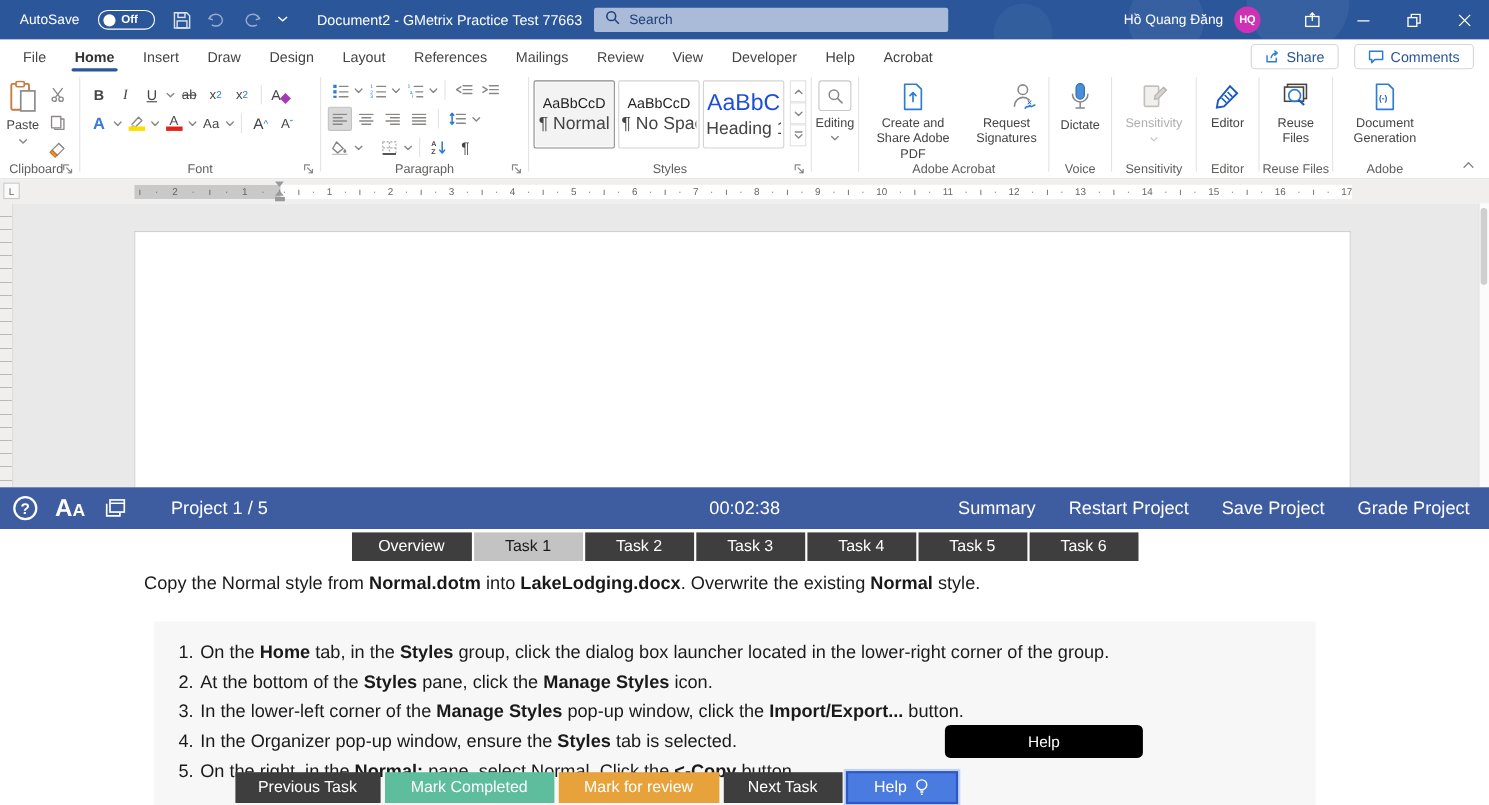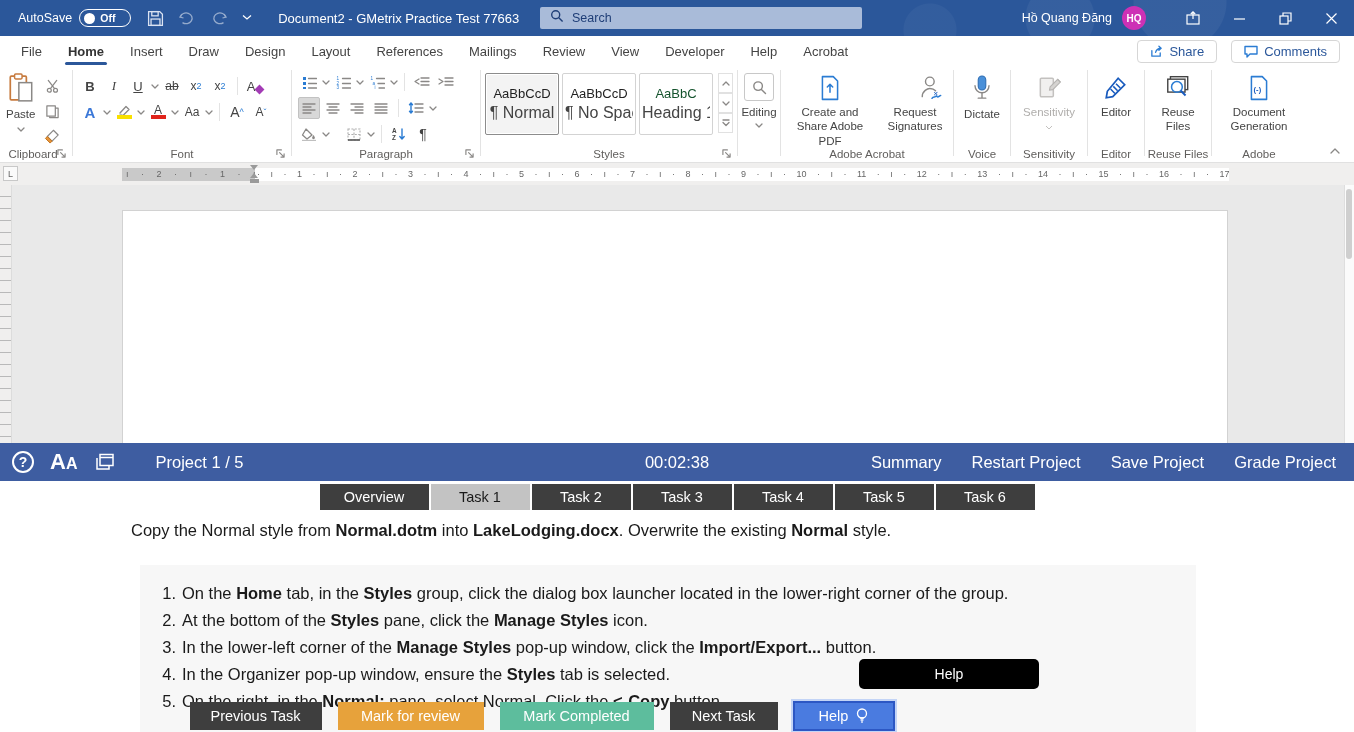--- a/index.html
+++ b/index.html
@@ -6,21 +6,21 @@
   html,body { width:1354px; height:732px; overflow:hidden; }
   body { font-family:"Liberation Sans","DejaVu Sans",sans-serif; background:#fff; }
   #app { position:relative; width:1354px; height:732px; background:#fff; }
 
   
   .titlebar { position:absolute; left:0; top:0; width:1354px; height:36px; background:#2b579a;
     background-image:radial-gradient(circle at 1060px 18px, rgba(255,255,255,.05) 0 34px, transparent 35px),
                      radial-gradient(circle at 1180px 2px, rgba(255,255,255,.05) 0 46px, transparent 47px),
                      radial-gradient(circle at 930px 30px, rgba(255,255,255,.04) 0 26px, transparent 27px);
     display:flex; align-items:center; color:#fff; }
-  .autosave { display:flex; align-items:center; gap:7px; margin-left:18px; font-size:12.5px; }
+  .autosave { display:flex; align-items:center; gap:17px; margin-left:18px; font-size:12.5px; }
   .as-toggle { width:52px; height:18px; border:1px solid #fff; border-radius:9px; display:flex; align-items:center; padding:0 4px; gap:5px; cursor:pointer; }
   .as-knob { width:11px; height:11px; background:#fff; border-radius:50%; }
   .as-state { font-size:10.5px; font-weight:bold; }
   .qat { display:flex; align-items:center; gap:14px; margin-left:16px; }
   .qat svg { display:block; }
   .doc-title { margin-left:26px; font-size:13px; white-space:nowrap; color:#fff; }
   .searchbox { position:absolute; left:540px; top:7px; width:322px; height:22px; background:#a9bbd9; border-radius:2px;
     display:flex; align-items:center; gap:8px; padding-left:10px; }
   .searchbox input { border:none; outline:none; background:transparent; font-size:12.5px; color:#1f3e77; width:250px; font-family:inherit; }
   .searchbox input::placeholder { color:#1f3e77; opacity:1; }
@@ -56,21 +56,21 @@
   .iconrow { display:flex; align-items:center; gap:2px; padding:0 6px; margin-top:4px; }
   .vsep { width:1px; height:18px; background:#e3e3e3; margin:0 4px; }
   .colorbar { display:block; width:15px; height:4px; margin-top:-1px; }
   .lbl { font-size:13px; }
 
   
   .stylecard { border:1px solid #d3d3d3; background:#fff; width:74px; height:62px; margin-right:3px; border-radius:2px;
     display:flex; flex-direction:column; align-items:center; justify-content:center; gap:3px; cursor:pointer; }
   .stylecard.selected { border:1px solid #8c8c8c; box-shadow:inset 0 0 0 1px #fff; background:#f3f3f3; }
   .stylecard .sample { font-size:13px; color:#222; white-space:nowrap; overflow:hidden; max-width:68px; }
-  .stylecard .sample.h1 { color:#14532d; font-size:13px; }
+  .stylecard .sample.h1 { color:#1d4ed8; font-size:21px; }
   .stylecard .sname { font-size:16px; color:#444; white-space:nowrap; overflow:hidden; max-width:68px; }
   .sscroll { display:flex; flex-direction:column; width:15px; margin-left:2px; }
   .sscroll div { height:20px; border:1px solid #e1e1e1; display:flex; align-items:center; justify-content:center; cursor:pointer; background:#fff; }
 
   
   .rulerrow { position:absolute; left:0; top:163px; width:1354px; height:22px; background:#f0efee; }
   .tabsel { position:absolute; left:3px; top:3px; width:15px; height:15px; background:#fafafa; border:1px solid #c8c8c8;
     font-size:9px; color:#666; display:flex; align-items:center; justify-content:center; }
   .hruler { position:absolute; left:122px; top:5px; width:1107px; height:13px; background:#fff; display:flex; font-size:9px; color:#666; overflow:hidden; }
   .hruler .grey { background:#c9c9c9; width:133px; white-space:nowrap; word-spacing:10px; padding-left:4px; line-height:13px; flex:none; }
@@ -110,21 +110,21 @@
   
   .desc { position:absolute; left:131px; top:521px; font-size:16.5px; color:#1a1a1a; }
   .desc b, .panel b { font-weight:bold; }
   .panel { position:absolute; left:140px; top:565px; width:1056px; height:167px; background:#f7f7f7; padding:15px 10px 0 14px; }
   .irow { display:flex; font-size:16.5px; color:#1a1a1a; line-height:27px; }
   .irow .num { width:22px; text-align:right; margin-right:6px; flex:none; }
   .tooltip { position:absolute; left:859px; top:659px; width:180px; height:30px; background:#000; color:#fff; border-radius:5px;
     display:flex; align-items:center; justify-content:center; font-size:14px; }
 
   
-  .footer { position:absolute; left:0; top:702px; width:1083px; height:30px; display:flex; justify-content:center; gap:16px; }
+  .footer { position:absolute; left:0; top:702px; width:1083px; height:30px; display:flex; justify-content:center; gap:4px; }
   .fbtn { height:28px; color:#fff; font-size:14.5px; display:flex; align-items:center; justify-content:center; cursor:pointer; gap:8px; }
   .f-prev { width:132px; background:#3e3e3e; }
   .f-done { width:154px; background:#5dbd9d; }
   .f-review { width:146px; background:#e7a23b; }
   .f-next { width:108px; background:#3e3e3e; }
   .f-help { width:100px; background:#4a7be0; outline:2px solid #2c57c4; outline-offset:-1px; box-shadow:0 0 0 3px #c3d4f6; }
 
   svg { flex:none; }
   .g-ic { stroke:#8a8886; fill:none; stroke-width:1.3; stroke-linecap:round; stroke-linejoin:round; }
   .b-ic { stroke:#2b7cd3; fill:none; stroke-width:1.4; stroke-linecap:round; stroke-linejoin:round; }
@@ -710,22 +710,22 @@
     <div class="irow">
       <span class="num">5.</span>
       <span><span>On the right, in the </span><b>Normal:</b><span> pane, select Normal. Click the </span><b>&lt;-Copy</b><span> button.</span></span>
     </div>
   </div>
 
   <div class="tooltip">Help</div>
 
   <div class="footer">
     <span class="fbtn f-prev">Previous Task</span>
+    <span class="fbtn f-done">Mark Completed</span>
     <span class="fbtn f-review">Mark for review</span>
-    <span class="fbtn f-done">Mark Completed</span>
     <span class="fbtn f-next">Next Task</span>
     <span class="fbtn f-help">
       <span>Help</span>
       <svg width="12" height="16" viewBox="0 0 12 16">
           <circle cx="6" cy="5.5" r="4.5" stroke="#fff" fill="none" stroke-width="1.3"></circle>
           <path d="M4.2 10 h3.6 M4.6 12 h2.8 M5.2 14 h1.6" stroke="#fff" stroke-width="1.3"></path>
         </svg>
     </span>
   </div>
 

